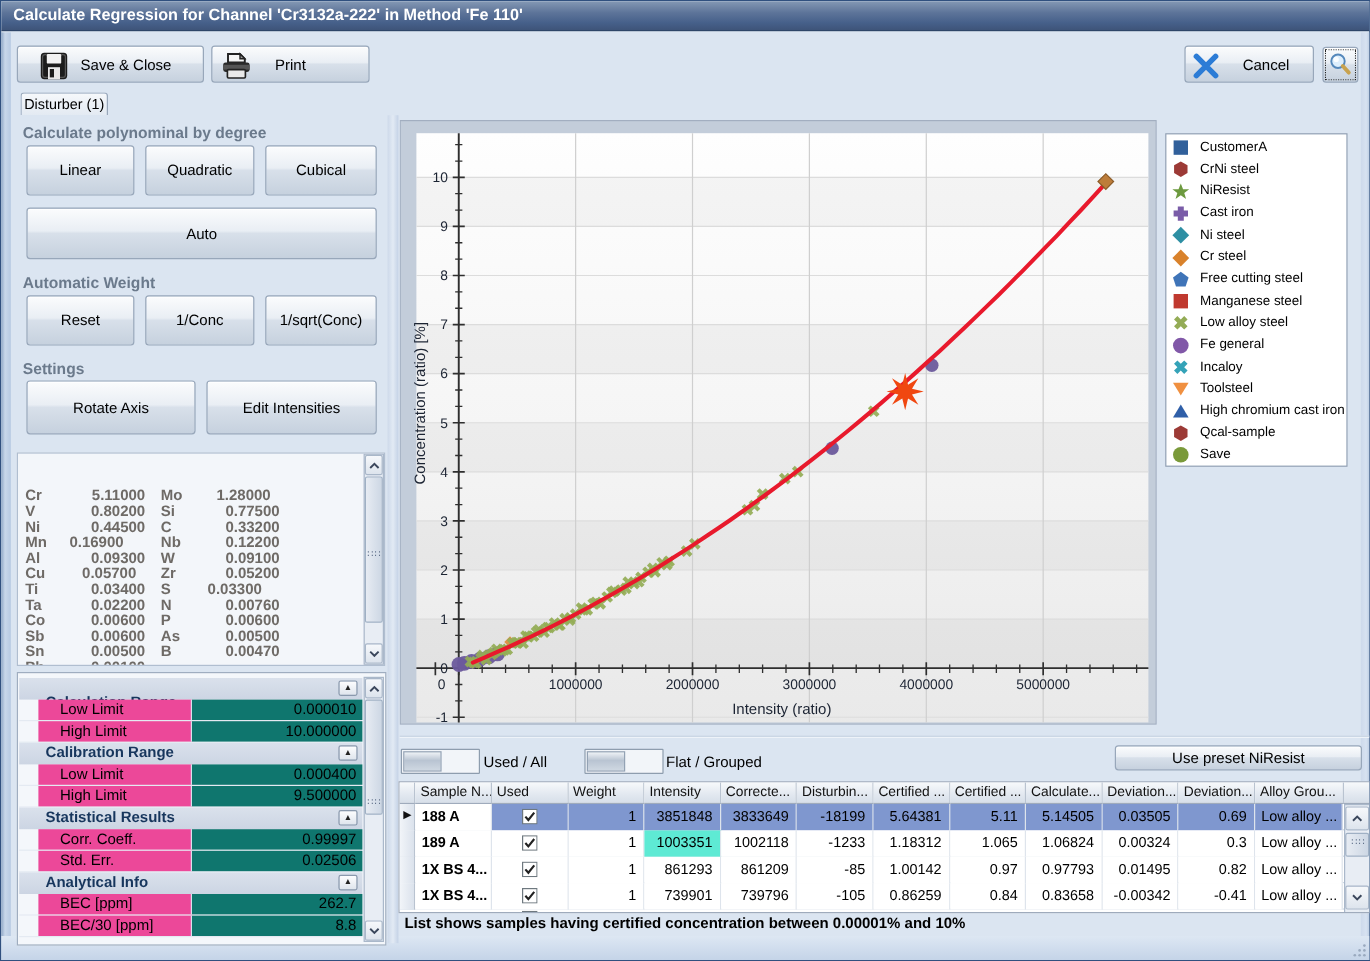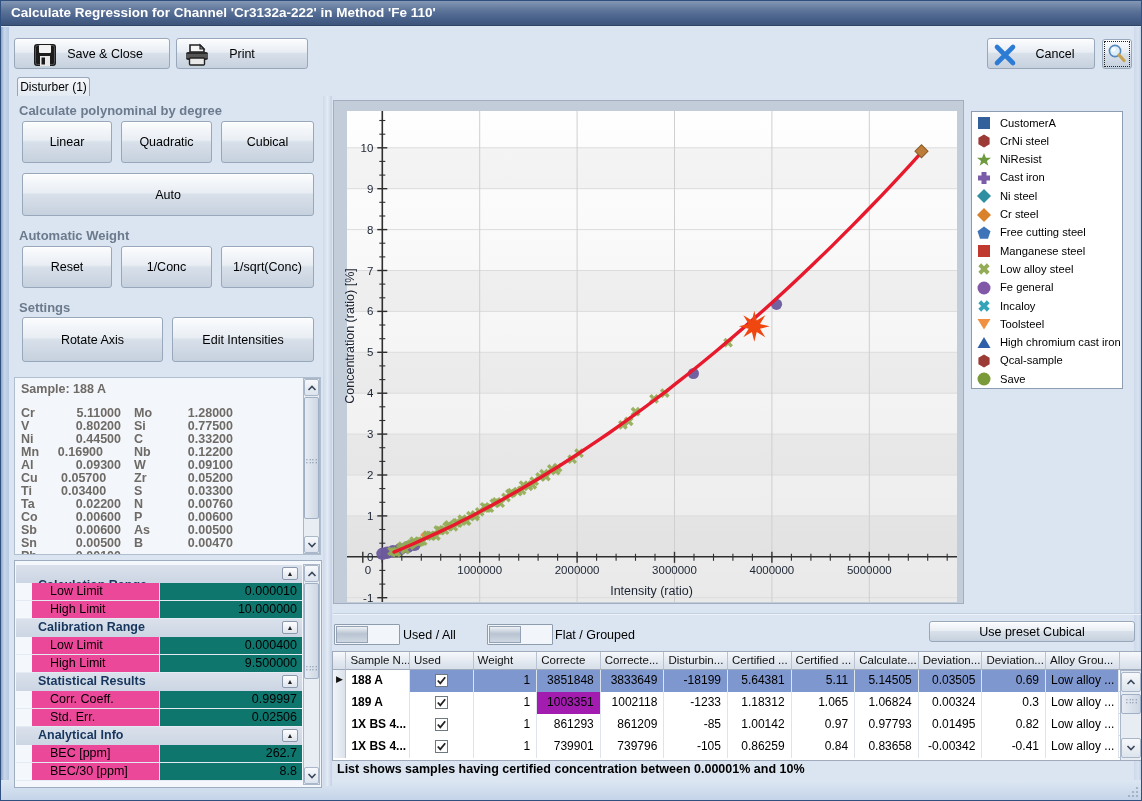--- a/index.html
+++ b/index.html
@@ -68,26 +68,25 @@
 <div class="abs btn pbtn" style="left:220px;top:120px;width:93px;height:42px">Cubical</div>
 <div class="abs btn pbtn" style="left:21px;top:172px;width:292px;height:43px">Auto</div>
 <div class="abs seclabel" style="left:18px;top:227px">Automatic Weight</div>
 <div class="abs btn pbtn" style="left:21px;top:245px;width:90px;height:42px">Reset</div>
 <div class="abs btn pbtn" style="left:120px;top:245px;width:91px;height:42px">1/Conc</div>
 <div class="abs btn pbtn" style="left:220px;top:245px;width:93px;height:42px">1/sqrt(Conc)</div>
 <div class="abs seclabel" style="left:18px;top:299px">Settings</div>
 <div class="abs btn pbtn" style="left:21px;top:316px;width:141px;height:45px">Rotate Axis</div>
 <div class="abs btn pbtn" style="left:171px;top:316px;width:142px;height:45px">Edit Intensities</div>
 <div class="abs sbox" style="left:13px;top:376px;width:307px;height:178px;overflow:hidden">
-    <div style="padding:4px 0 0 6px">Sample: 188 A</div>
     <div style="position:absolute;left:6px;top:29px;width:280px;height:13px;line-height:13px">
       <span style="position:absolute;left:0">Cr</span>
       <span style="position:absolute;left:40px;width:60px;text-align:right">5.11000</span>
       <span style="position:absolute;left:113px">Mo</span>
-      <span style="position:absolute;left:152px;width:60px;text-align:right">1.28000</span>
+      <span style="position:absolute;left:152px;width:60px;text-align:center">1.28000</span>
     </div>
     <div style="position:absolute;left:6px;top:42px;width:280px;height:13px;line-height:13px">
       <span style="position:absolute;left:0">V</span>
       <span style="position:absolute;left:40px;width:60px;text-align:right">0.80200</span>
       <span style="position:absolute;left:113px">Si</span>
       <span style="position:absolute;left:152px;width:60px;text-align:right">0.77500</span>
     </div>
     <div style="position:absolute;left:6px;top:55px;width:280px;height:13px;line-height:13px">
       <span style="position:absolute;left:0">Ni</span>
       <span style="position:absolute;left:40px;width:60px;text-align:right">0.44500</span>
@@ -101,29 +100,29 @@
       <span style="position:absolute;left:152px;width:60px;text-align:right">0.12200</span>
     </div>
     <div style="position:absolute;left:6px;top:81px;width:280px;height:13px;line-height:13px">
       <span style="position:absolute;left:0">Al</span>
       <span style="position:absolute;left:40px;width:60px;text-align:right">0.09300</span>
       <span style="position:absolute;left:113px">W</span>
       <span style="position:absolute;left:152px;width:60px;text-align:right">0.09100</span>
     </div>
     <div style="position:absolute;left:6px;top:94px;width:280px;height:13px;line-height:13px">
       <span style="position:absolute;left:0">Cu</span>
-      <span style="position:absolute;left:40px;width:60px;text-align:left">0.05700</span>
+      <span style="position:absolute;left:40px;width:60px;text-align:center">0.05700</span>
       <span style="position:absolute;left:113px">Zr</span>
       <span style="position:absolute;left:152px;width:60px;text-align:right">0.05200</span>
     </div>
     <div style="position:absolute;left:6px;top:107px;width:280px;height:13px;line-height:13px">
       <span style="position:absolute;left:0">Ti</span>
-      <span style="position:absolute;left:40px;width:60px;">0.03400</span>
+      <span style="position:absolute;left:40px;width:60px;text-align:right">0.03400</span>
       <span style="position:absolute;left:113px">S</span>
-      <span style="position:absolute;left:152px;width:60px;text-align:right">0.03300</span>
+      <span style="position:absolute;left:152px;width:60px;">0.03300</span>
     </div>
     <div style="position:absolute;left:6px;top:120px;width:280px;height:13px;line-height:13px">
       <span style="position:absolute;left:0">Ta</span>
       <span style="position:absolute;left:40px;width:60px;text-align:right">0.02200</span>
       <span style="position:absolute;left:113px">N</span>
       <span style="position:absolute;left:152px;width:60px;text-align:right">0.00760</span>
     </div>
     <div style="position:absolute;left:6px;top:133px;width:280px;height:13px;line-height:13px">
       <span style="position:absolute;left:0">Co</span>
       <span style="position:absolute;left:40px;width:60px;text-align:right">0.00600</span>
@@ -629,27 +628,27 @@
   </div>
 <div class="abs" style="left:332px;top:612px;width:810px;height:2px;background:#eef3f9;border-top:1px solid #c3d0e0"></div>
 <div class="abs toggle" style="left:333px;top:623px">
     <span class="togl"></span>
   </div>
 <div class="abs" style="left:402px;top:627px;font-size:12.5px">Used / All</div>
 <div class="abs toggle" style="left:486px;top:623px">
     <span class="togl"></span>
   </div>
 <div class="abs" style="left:554px;top:627px;font-size:12.5px">Flat / Grouped</div>
-<div class="abs btn pbtn" style="left:928px;top:620px;width:206px;height:21px">Use preset Cubical</div>
+<div class="abs btn pbtn" style="left:928px;top:620px;width:206px;height:21px">Use preset NiResist</div>
 <div class="abs" style="left:331px;top:650px;width:810px;height:110px;background:#fff;border:1px solid #9fabbc;overflow:hidden">
     <div class="tblh" style="position:absolute;left:0;top:0;width:13.4px;height:18px"></div>
     <div class="tblh" style="position:absolute;left:13.399999999999977px;top:0;width:63.6px;height:18px">Sample N...</div>
     <div class="tblh" style="position:absolute;left:77px;top:0;width:63.6px;height:18px">Used</div>
     <div class="tblh" style="position:absolute;left:140.60000000000002px;top:0;width:63.6px;height:18px">Weight</div>
-    <div class="tblh" style="position:absolute;left:204.20000000000005px;top:0;width:63.6px;height:18px">Correcte</div>
+    <div class="tblh" style="position:absolute;left:204.20000000000005px;top:0;width:63.6px;height:18px">Intensity</div>
     <div class="tblh" style="position:absolute;left:267.79999999999995px;top:0;width:63.6px;height:18px">Correcte...</div>
     <div class="tblh" style="position:absolute;left:331.4px;top:0;width:63.6px;height:18px">Disturbin...</div>
     <div class="tblh" style="position:absolute;left:395px;top:0;width:63.6px;height:18px">Certified ...</div>
     <div class="tblh" style="position:absolute;left:458.6px;top:0;width:63.6px;height:18px">Certified ...</div>
     <div class="tblh" style="position:absolute;left:522.2px;top:0;width:63.6px;height:18px">Calculate...</div>
     <div class="tblh" style="position:absolute;left:585.8px;top:0;width:63.6px;height:18px">Deviation...</div>
     <div class="tblh" style="position:absolute;left:649.4px;top:0;width:63.6px;height:18px">Deviation...</div>
     <div class="tblh" style="position:absolute;left:713px;top:0;width:73.8px;height:18px">Alloy Grou...</div>
     <div class="tblh" style="position:absolute;left:786.8px;top:0;width:23px;height:18px"></div>
     <div style="position:absolute;left:0;top:18px;width:810px;height:22px;border-bottom:1px solid #ccd6e2">
@@ -673,21 +672,21 @@
       <div class="cell" style="position:absolute;left:713.0000000000001px;top:0;width:73.4px;height:22px;background:#7f97cf;padding-left:5px">Low alloy ...</div>
     </div>
     <div style="position:absolute;left:0;top:40px;width:810px;height:22px;border-bottom:1px solid #ccd6e2">
       <div style="position:absolute;left:0;top:0;width:13.4px;height:22px;background:linear-gradient(90deg,#f2f5f9,#dbe2ec);border-right:1px solid #b9c3d0"></div>
       <div class="cell" style="position:absolute;left:13.4px;top:0;width:63.2px;height:22px;background:#fff;font-weight:bold;padding-left:5px">189 A</div>
       <div class="cell" style="position:absolute;left:77px;top:0;width:63.6px;height:22px;background:#fff;text-align:center;padding-top:4px"><svg width="13" height="13" viewBox="0 0 13 13">
           <rect x="0.5" y="0.5" width="12" height="12" fill="#fff" stroke="#6e787f"></rect>
           <path d="M2.8 6.5 L5.3 9.3 L10.2 3.2" stroke="#222" stroke-width="1.8" fill="none"></path>
         </svg></div>
       <div class="cell num" style="position:absolute;left:140.6px;top:0;width:63.6px;height:22px;background:#fff">1</div>
-      <div class="cell num" style="position:absolute;left:204.2px;top:0;width:63.6px;height:22px;background:#a21caf">1003351</div>
+      <div class="cell num" style="position:absolute;left:204.2px;top:0;width:63.6px;height:22px;background:#5eead4">1003351</div>
       <div class="cell num" style="position:absolute;left:267.8px;top:0;width:63.6px;height:22px;background:#fff">1002118</div>
       <div class="cell num" style="position:absolute;left:331.40000000000003px;top:0;width:63.6px;height:22px;background:#fff">-1233</div>
       <div class="cell num" style="position:absolute;left:395.00000000000006px;top:0;width:63.6px;height:22px;background:#fff">1.18312</div>
       <div class="cell num" style="position:absolute;left:458.6000000000001px;top:0;width:63.6px;height:22px;background:#fff">1.065</div>
       <div class="cell num" style="position:absolute;left:522.2px;top:0;width:63.6px;height:22px;background:#fff">1.06824</div>
       <div class="cell num" style="position:absolute;left:585.8000000000001px;top:0;width:63.6px;height:22px;background:#fff">0.00324</div>
       <div class="cell num" style="position:absolute;left:649.4000000000001px;top:0;width:63.6px;height:22px;background:#fff">0.3</div>
       <div class="cell" style="position:absolute;left:713.0000000000001px;top:0;width:73.4px;height:22px;background:#fff;padding-left:5px">Low alloy ...</div>
     </div>
     <div style="position:absolute;left:0;top:62px;width:810px;height:22px;border-bottom:1px solid #ccd6e2">

